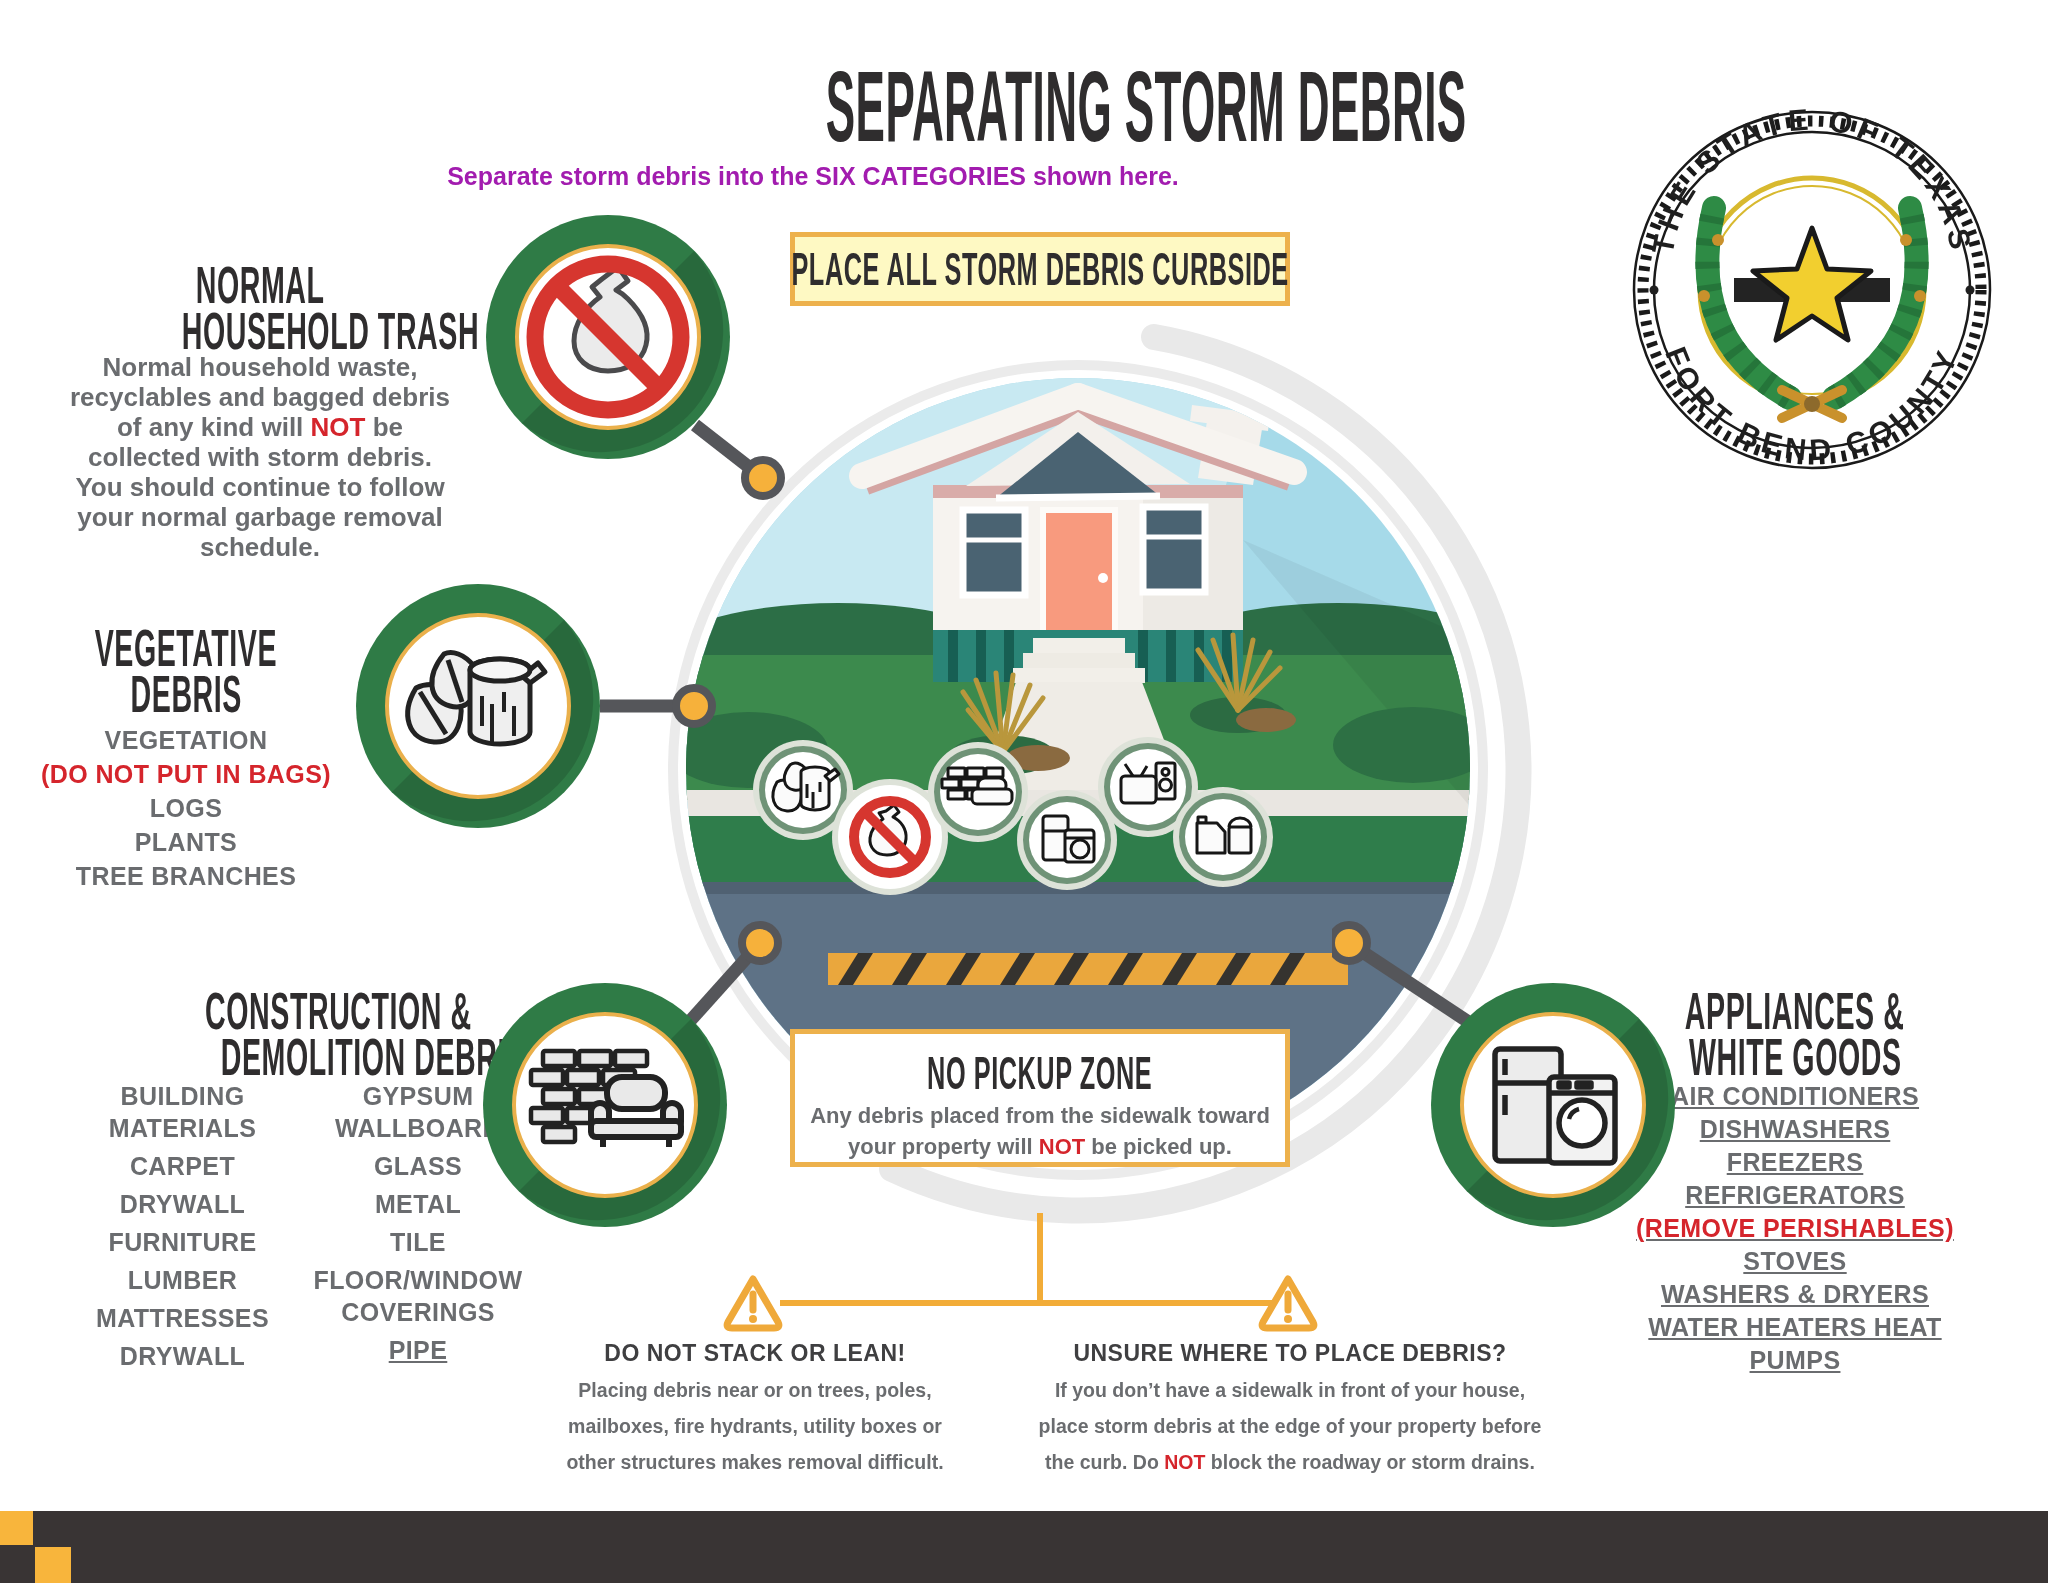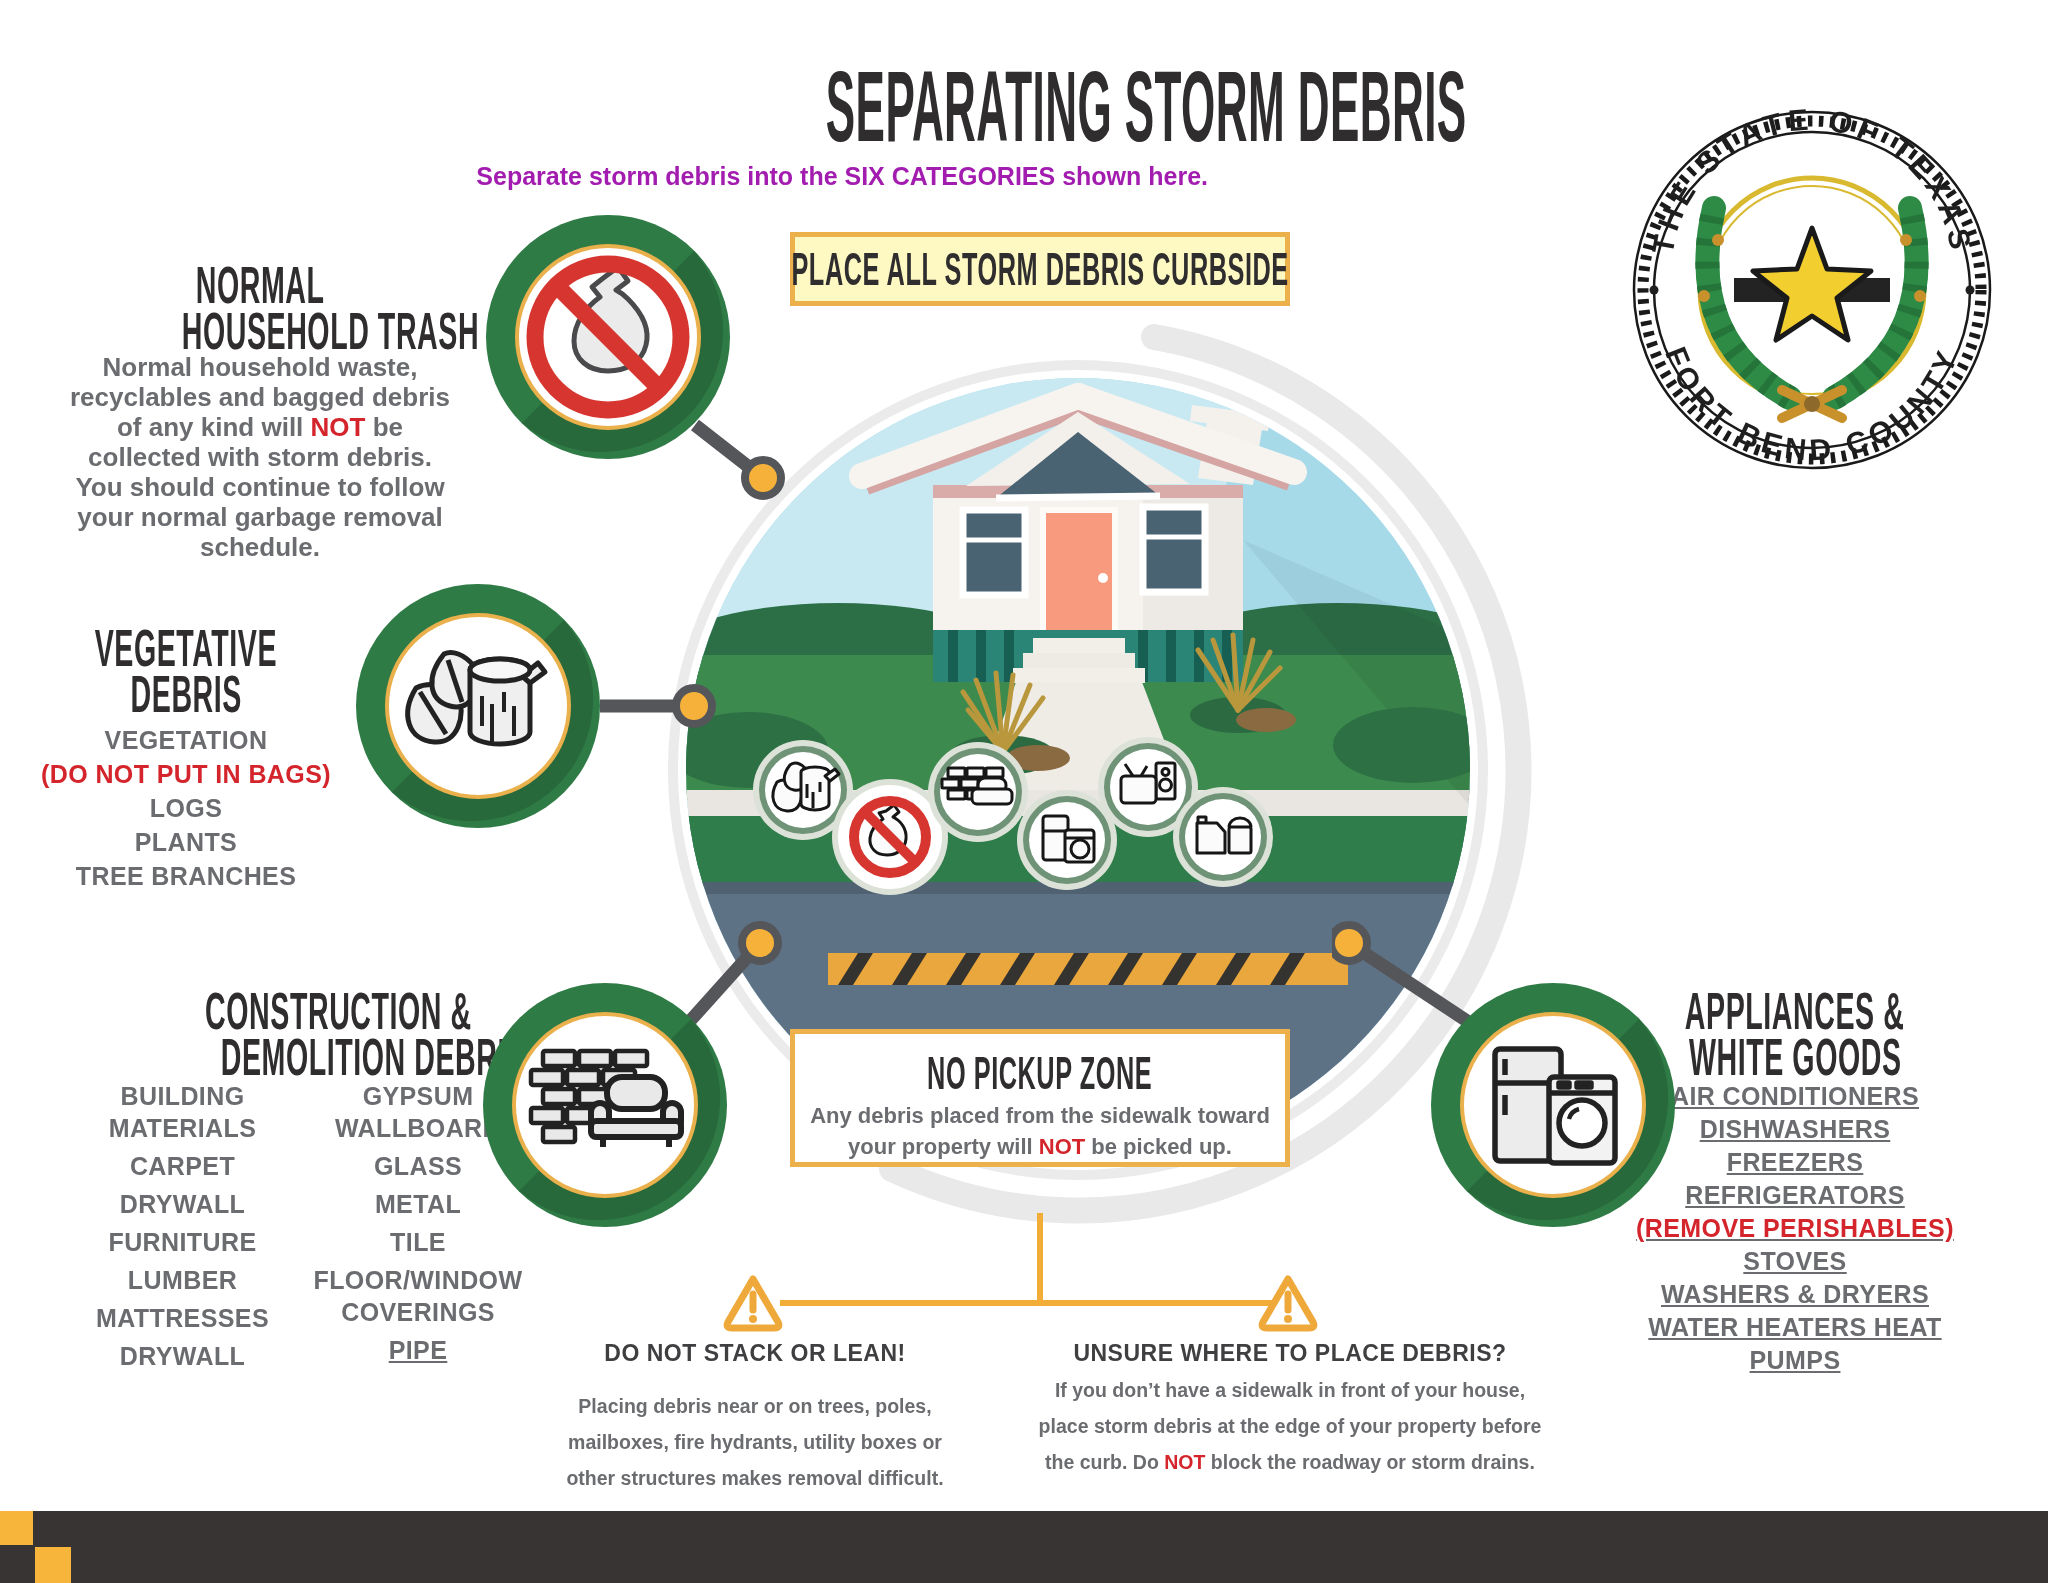--- a/index.html
+++ b/index.html
@@ -23,21 +23,21 @@
   .warn-title{font-size:23px;font-weight:bold;color:#3f3f41;letter-spacing:.5px;line-height:30px;}
   .warn-line{font-size:19.5px;font-weight:bold;color:#6a6c6f;line-height:36px;white-space:nowrap;}
   .yline{background:#f2ac38;z-index:4;}
   .z1{z-index:1}.z2{z-index:2}.z3{z-index:3}
 </style>
 </head>
 <body>
 
 <div id="page">
 
-  <div class="abs center" style="left:418px;top:56px;width:790px;text-align:right;">
+  <div class="abs center" style="left:418px;top:56px;width:790px;">
     <span class="cond cond-title h-main">SEPARATING STORM DEBRIS</span>
     <div class="subtitle" style="margin-top:6px;">Separate storm debris into the SIX CATEGORIES shown here.</div>
   </div>
 
   <div class="abs banner-box" style="left:790px;top:232px;width:500px;height:74px;">
     <span class="cond h-ban">PLACE ALL STORM DEBRIS CURBSIDE</span>
   </div>
 
   <svg class="abs" style="left:1622px;top:100px;" width="380" height="380" viewBox="0 0 380 380">
     <circle cx="190" cy="190" r="178" fill="#ffffff" stroke="#1a1a1a" stroke-width="2.5"></circle>
@@ -423,21 +423,21 @@
     <circle cx="32" cy="47" r="4" fill="#efa93a"></circle>
   </svg>
   <svg class="abs" style="left:1256px;top:1272px;z-index:5;" width="64" height="60" viewBox="0 0 64 60">
     <path d="M32,7 L57,50 Q60,56 53,56 L11,56 Q4,56 7,50 Z" fill="#ffffff" stroke="#efa93a" stroke-width="7" stroke-linejoin="round"></path>
     <line x1="32" y1="22" x2="32" y2="38" stroke="#efa93a" stroke-width="7" stroke-linecap="round"></line>
     <circle cx="32" cy="47" r="4" fill="#efa93a"></circle>
   </svg>
 
   <div class="abs center" style="left:515px;top:1338px;width:480px;">
     <div class="warn-title">DO NOT STACK OR LEAN!</div>
-    <div class="warn-line" style="margin-top:20px;">Placing debris near or on trees, poles,</div>
+    <div class="warn-line" style="margin-top:4px;">Placing debris near or on trees, poles,</div>
     <div class="warn-line">mailboxes, fire hydrants, utility boxes or</div>
     <div class="warn-line">other structures makes removal difficult.</div>
   </div>
 
   <div class="abs center" style="left:1010px;top:1338px;width:560px;">
     <div class="warn-title">UNSURE WHERE TO PLACE DEBRIS?</div>
     <div class="warn-line" style="margin-top:4px;">If you don’t have a sidewalk in front of your house,</div>
     <div class="warn-line">place storm debris at the edge of your property before</div>
     <div class="warn-line">
       <span>the curb. Do </span><span class="red">NOT</span><span> block the roadway or storm drains.</span>

